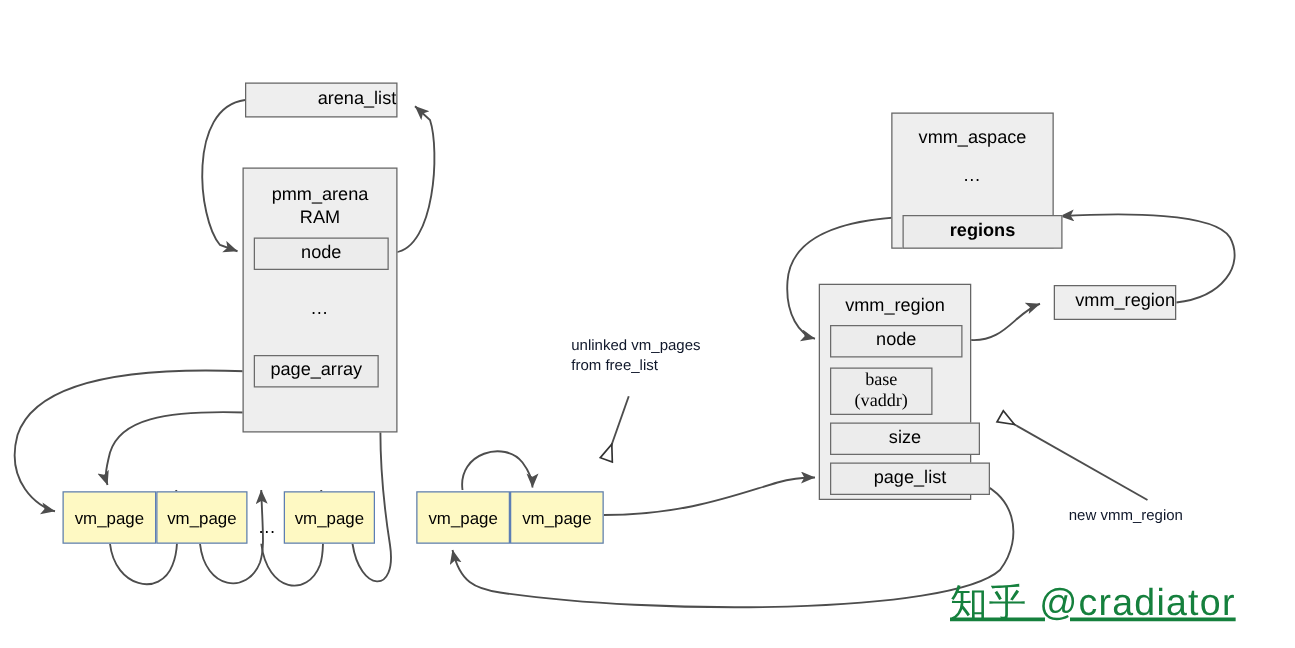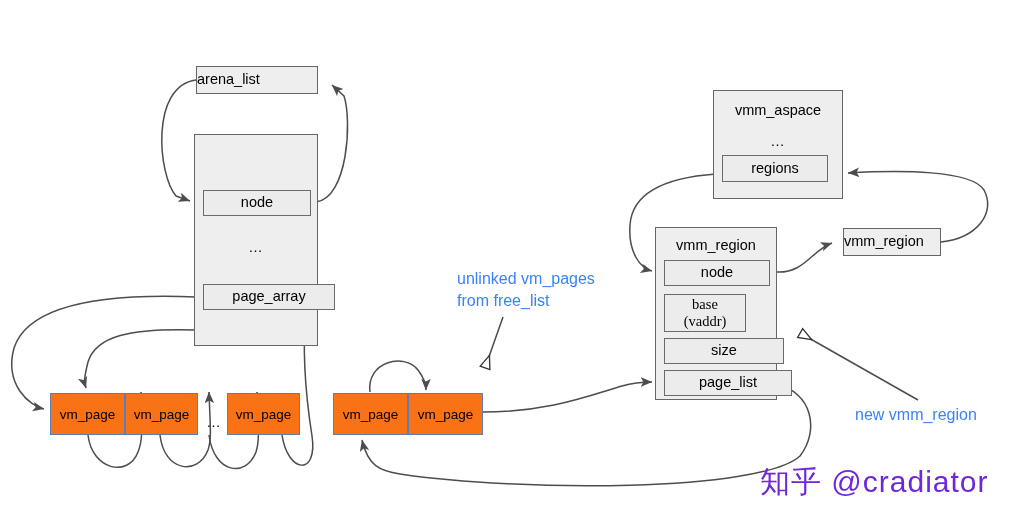--- a/index.html
+++ b/index.html
@@ -13,21 +13,21 @@
   #canvas{position:absolute;inset:0;width:1036px;height:518px;}
   svg.edges{position:absolute;left:0;top:0;width:1036px;height:518px;pointer-events:none;}
 
   .box{
     position:absolute;
     box-sizing:border-box;
     border:1.6px solid #666666;
     background:#eeeeee;
     display:flex;
     align-items:center;
-    justify-content:flex-start;
+    justify-content:flex-end;
     text-align:center;
     color:#000000;
     font-size:14.5px;
     line-height:1.22;
     white-space:pre-line;
   }
   .container{
     display:block;
     padding:0;
   }
@@ -49,44 +49,45 @@
     text-align:center;
     font-size:14.5px;
     color:#000;
     white-space:pre-line;
     line-height:1.2;
   }
   .page{
     position:absolute;
     box-sizing:border-box;
     border:1.4px solid #5c7eb5;
-    background:#f97316;
+    background:#fef9c3;
     display:flex;align-items:center;justify-content:center;
     font-size:13.5px;color:#000;
   }
   .ellipsis{
     position:absolute;
     font-size:14.5px;color:#000;
     letter-spacing:1px;
     text-align:center;
   }
   .annot{
     position:absolute;
-    font-size:16px;
-    color:#3b82f6;
+    font-size:12px;
+    color:#0f172a;
     line-height:1.35;
     white-space:pre-line;
   }
   .watermark{
     position:absolute;
-    color:#6d28d9;
+    color:#15803d;
     font-size:30px;
     letter-spacing:1px;
     white-space:nowrap;
     user-select:none;
+    text-decoration:underline;
   }
 </style>
 </head>
 <body>
 
 <div id="canvas">
 
   <svg class="edges" viewBox="0 0 1036 518">
     <defs>
       <marker id="arrow" markerWidth="9" markerHeight="9" refX="7.5" refY="3.2" orient="auto" markerUnits="strokeWidth">
@@ -134,33 +135,35 @@
       <path d="M918,400 L800,333" marker-end="url(#arrowOpen)"></path>
 
     </g>
   </svg>
 
   <div class="box" style="left:196px;top:66px;width:122px;height:28px;">
     <span>arena_list</span>
   </div>
 
   <div class="box container" style="left:194px;top:134px;width:124px;height:212px;">
+    <div class="title" style="top:12px;">pmm_arena
+RAM</div>
     <div class="field" style="left:8px;top:55px;width:108px;height:26px;">
       <span>node</span>
     </div>
     <div class="ellipsis" style="left:0;right:0;top:104px;">…</div>
-    <div class="field" style="left:8px;top:149px;width:132px;height:26px;">
+    <div class="field" style="left:8px;top:149px;width:100px;height:26px;">
       <span>page_array</span>
     </div>
   </div>
 
   <div class="box container" style="left:713px;top:90px;width:130px;height:109px;">
     <div class="title" style="top:10px;">vmm_aspace</div>
     <div class="ellipsis" style="left:0;right:0;top:42px;">…</div>
-    <div class="field" style="left:8px;top:64px;width:106px;height:27px;">
+    <div class="field" style="left:8px;top:81px;width:128px;height:27px;font-weight:bold;">
       <span>regions</span>
     </div>
   </div>
 
   <div class="box container" style="left:655px;top:227px;width:122px;height:173px;">
     <div class="title" style="top:8px;">vmm_region</div>
     <div class="field" style="left:8px;top:32px;width:106px;height:26px;">
       <span>node</span>
     </div>
     <div class="field" style="left:8px;top:66px;width:82px;height:38px;font-family:Liberation Serif, serif;">

